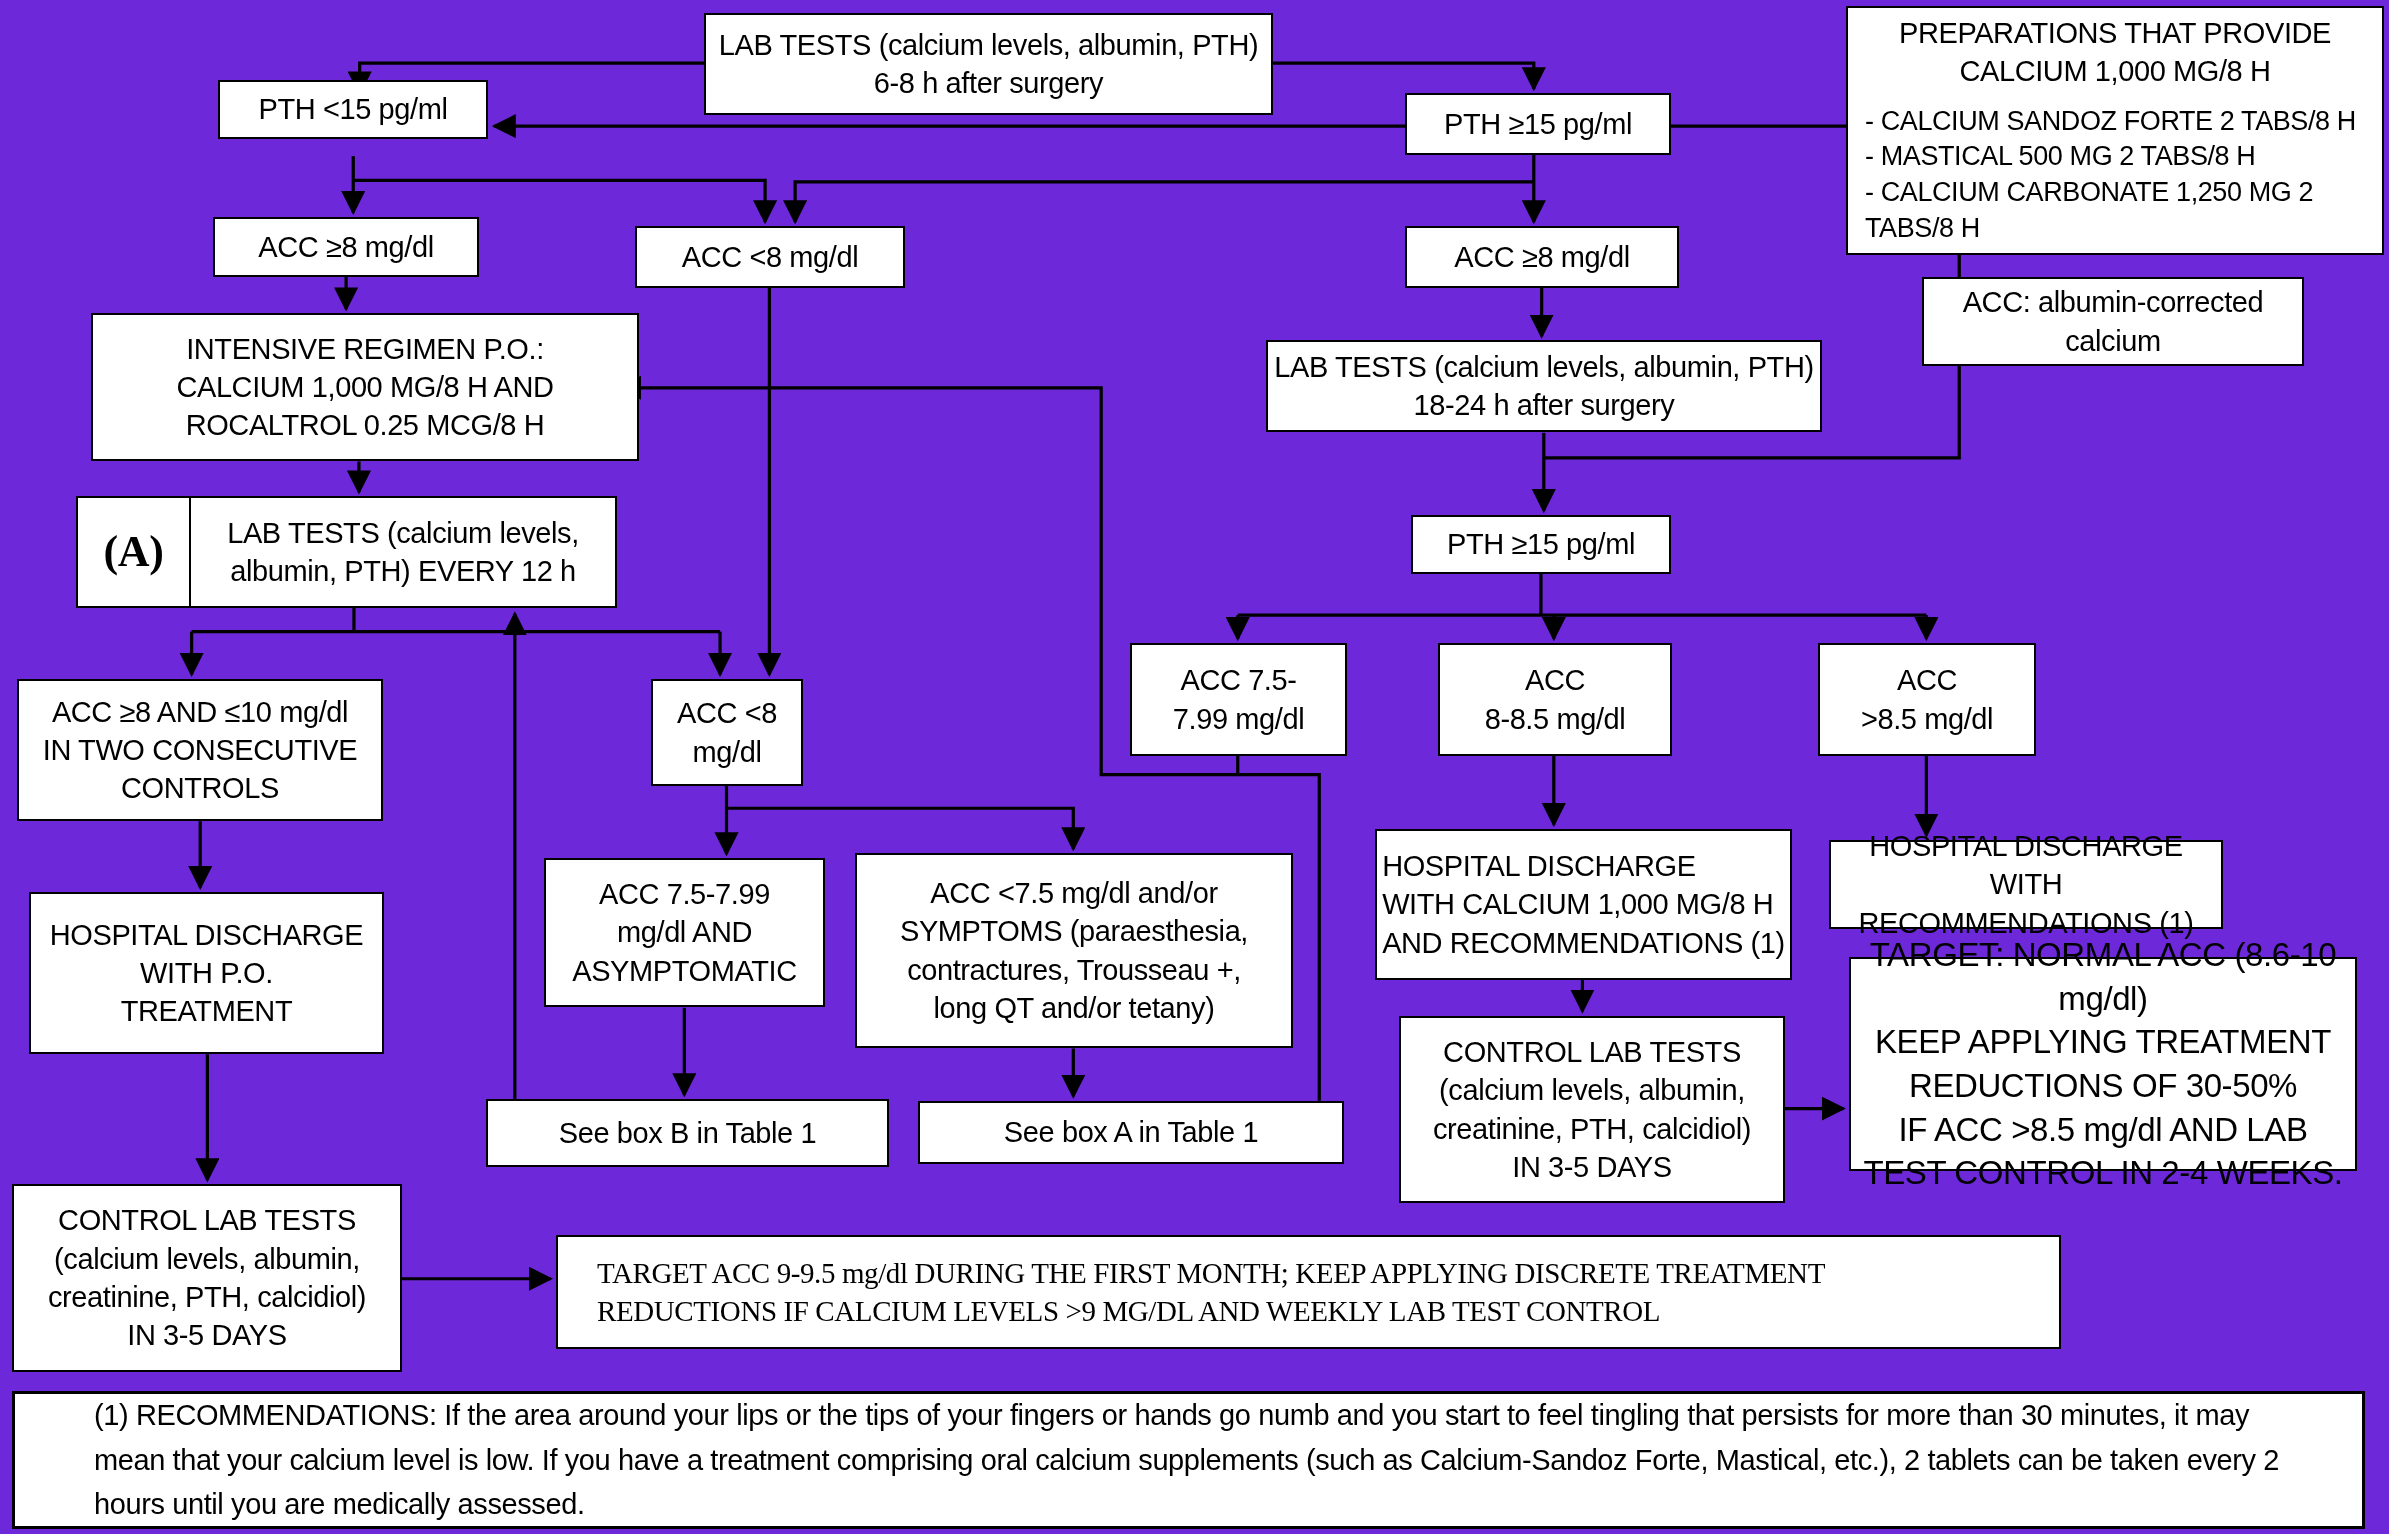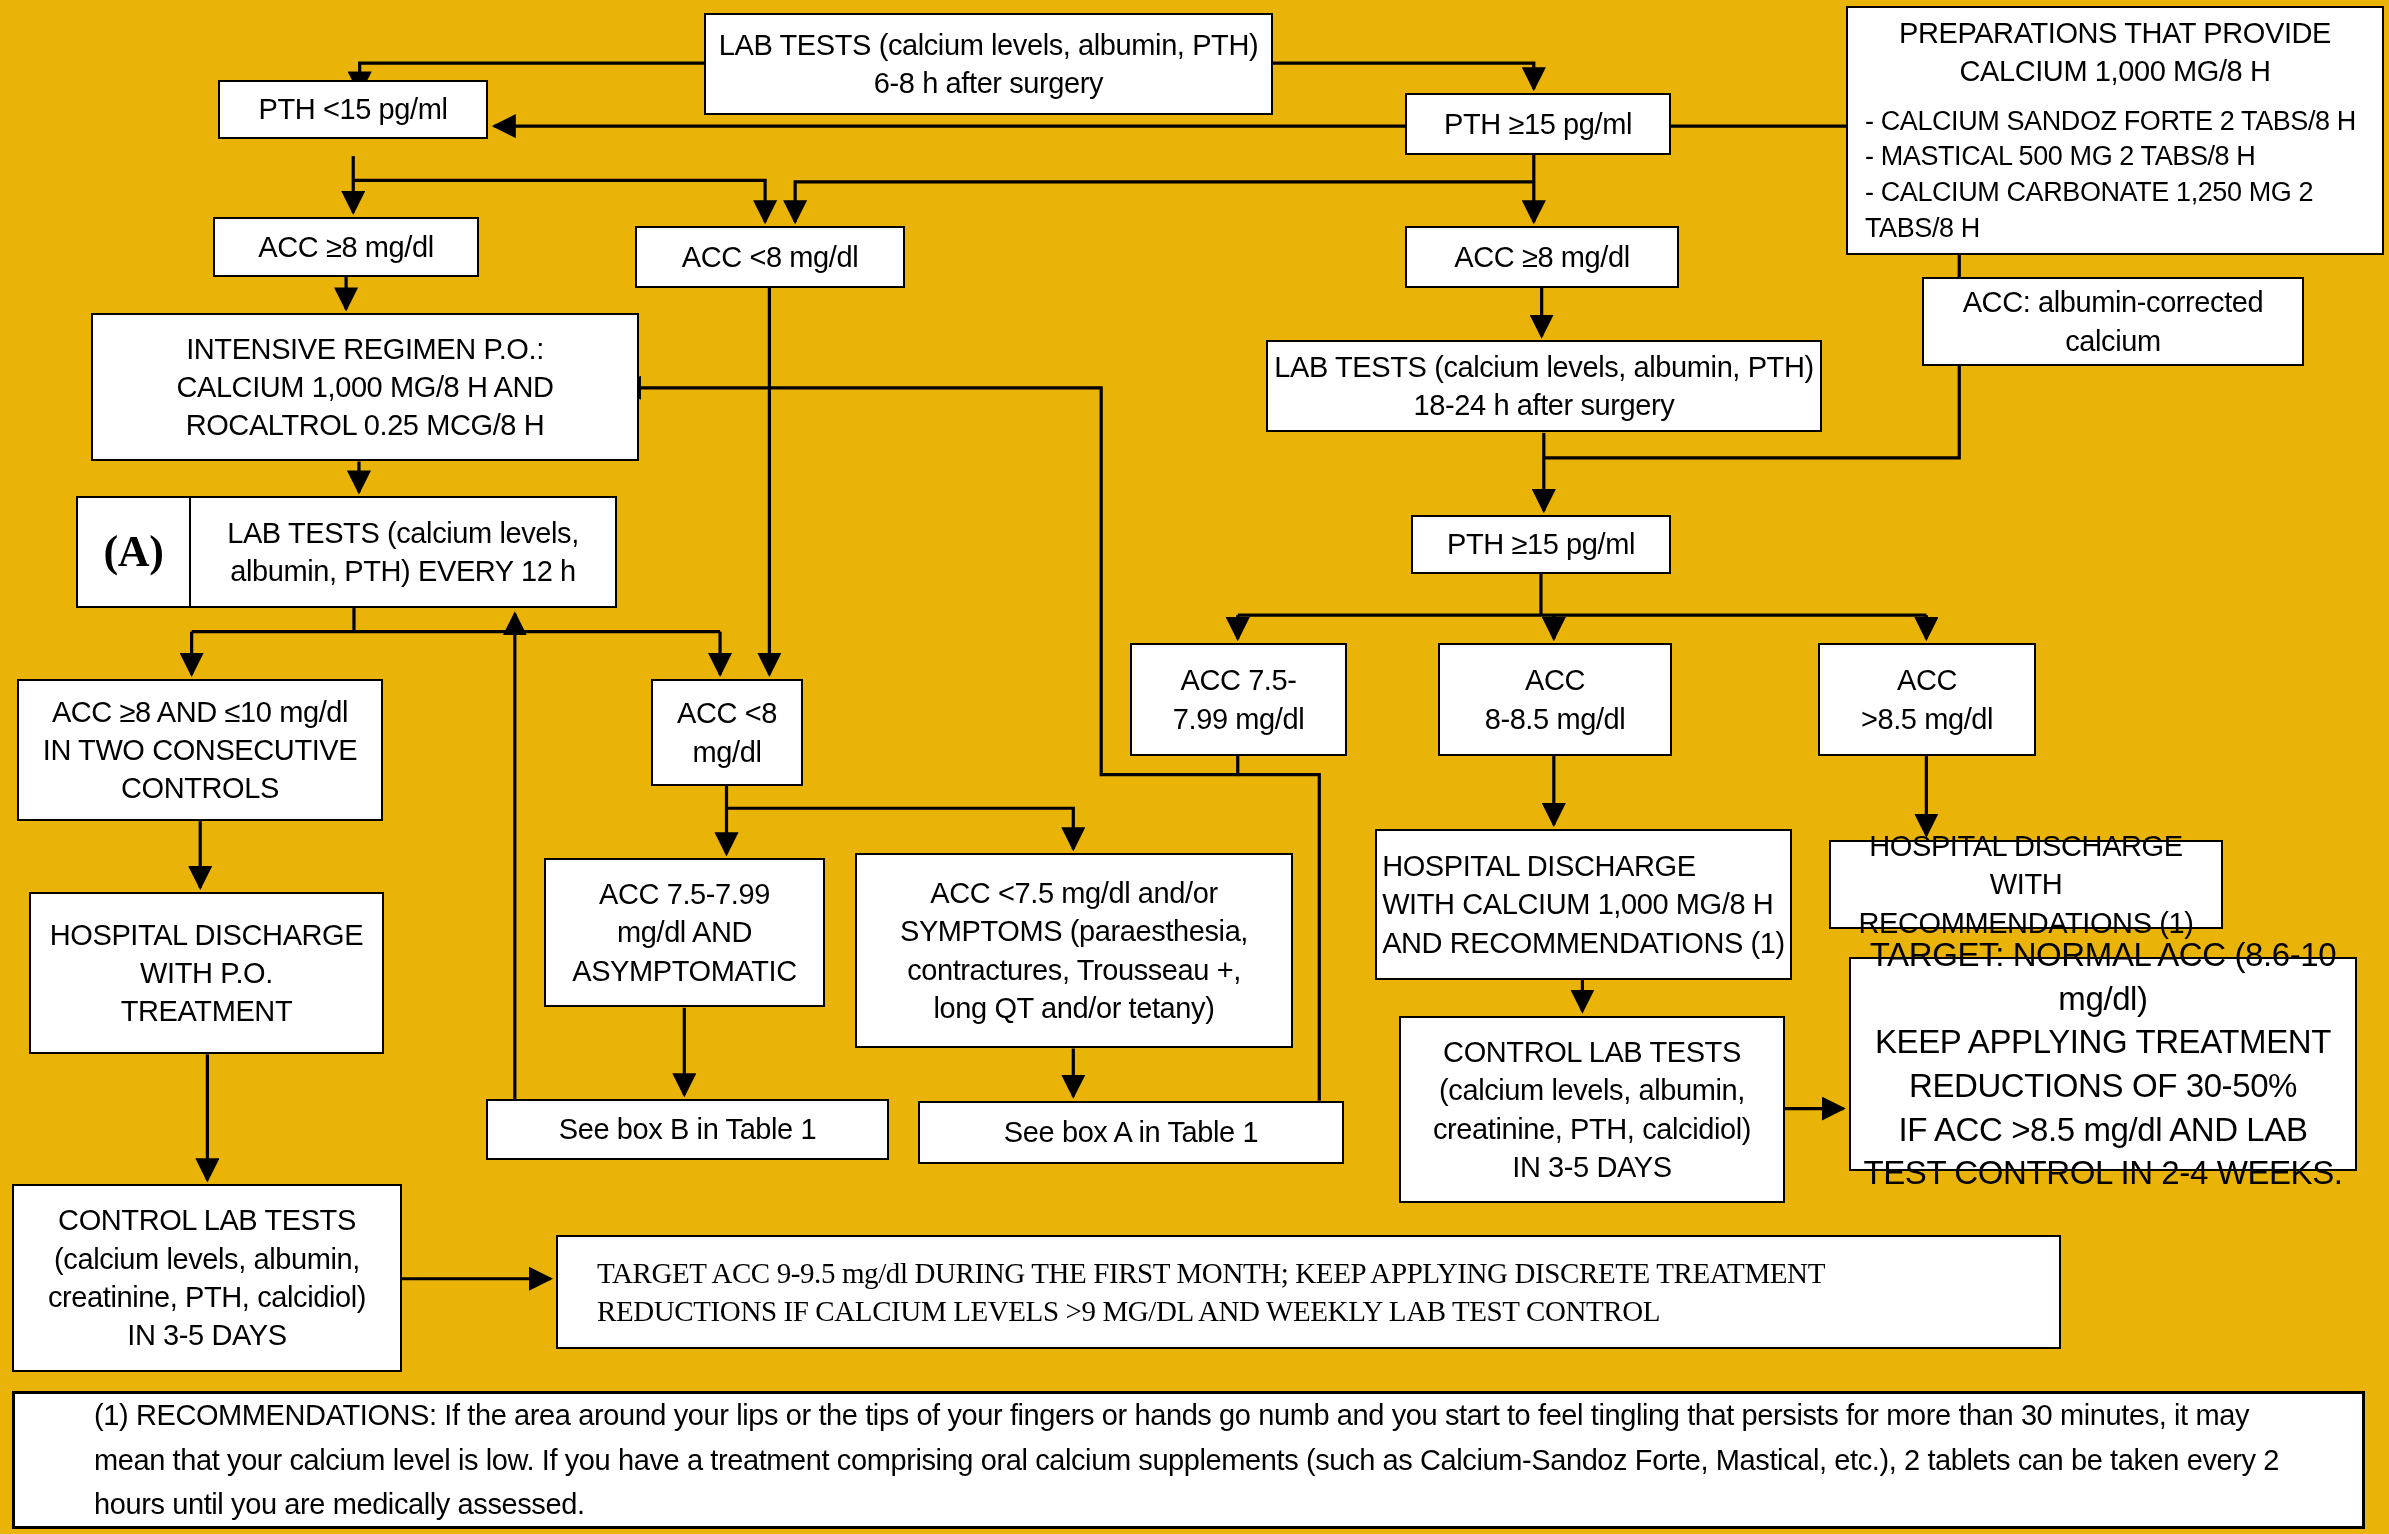--- a/index.html
+++ b/index.html
@@ -1,16 +1,16 @@
 <!DOCTYPE html>
 <html style="font-size:11.4px"><head>
 <meta charset="utf-8">
 <style>
   html,body{margin:0;padding:0;background:#ffffff;}
-  #canvas{position:relative;width:2389px;height:1535px;background:#eab308;
+  #canvas{position:relative;width:2389px;height:1535px;background:#6d28d9;
           font-family:"Liberation Sans","DejaVu Sans",sans-serif;color:#000;}
   #wires{position:absolute;left:0;top:0;width:2389px;height:1535px;}
   .box{position:absolute;box-sizing:border-box;border:2.9px solid #000;background:#fff;
        display:flex;align-items:center;justify-content:center;text-align:center;
        white-space:pre-line;font-size:29px;line-height:1.32;letter-spacing:-0.4px;}
   .box .title{font-weight:normal;display:block;white-space:pre-line;}
   .box .body{display:block;white-space:pre-line;}
   .col{flex-direction:column;}
   .compound{padding:0;}
   .a-cell{box-sizing:border-box;width:113px;height:100%;border-right:2.9px solid #000;
@@ -154,21 +154,21 @@
 KEEP APPLYING TREATMENT
 REDUCTIONS OF 30-50%
 IF ACC &gt;8.5 mg/dl AND LAB
 TEST CONTROL IN 2-4 WEEKS.</div>
 
   <div class="box" style="left:1399px;top:1016px;width:386px;height:187px;">CONTROL LAB TESTS
 (calcium levels, albumin,
 creatinine, PTH, calcidiol)
 IN 3-5 DAYS</div>
 
-  <div class="box" style="left:486px;top:1099px;width:403px;height:61px;">See box B in Table 1</div>
+  <div class="box" style="left:486px;top:1099px;width:403px;height:68px;">See box B in Table 1</div>
 
   <div class="box" style="left:918px;top:1101px;width:426px;height:63px;">See box A in Table 1</div>
 
   <div class="box" style="left:12px;top:1184px;width:390px;height:188px;">CONTROL LAB TESTS
 (calcium levels, albumin,
 creatinine, PTH, calcidiol)
 IN 3-5 DAYS</div>
 
   <div class="box" style="left:556px;top:1235px;width:1505px;height:114px;justify-content:flex-start;text-align:left;padding-left:39px;font-family:Liberation Serif, serif;">TARGET ACC 9-9.5 mg/dl DURING THE FIRST MONTH; KEEP APPLYING DISCRETE TREATMENT
 REDUCTIONS IF CALCIUM LEVELS &gt;9 MG/DL AND WEEKLY LAB TEST CONTROL</div>

